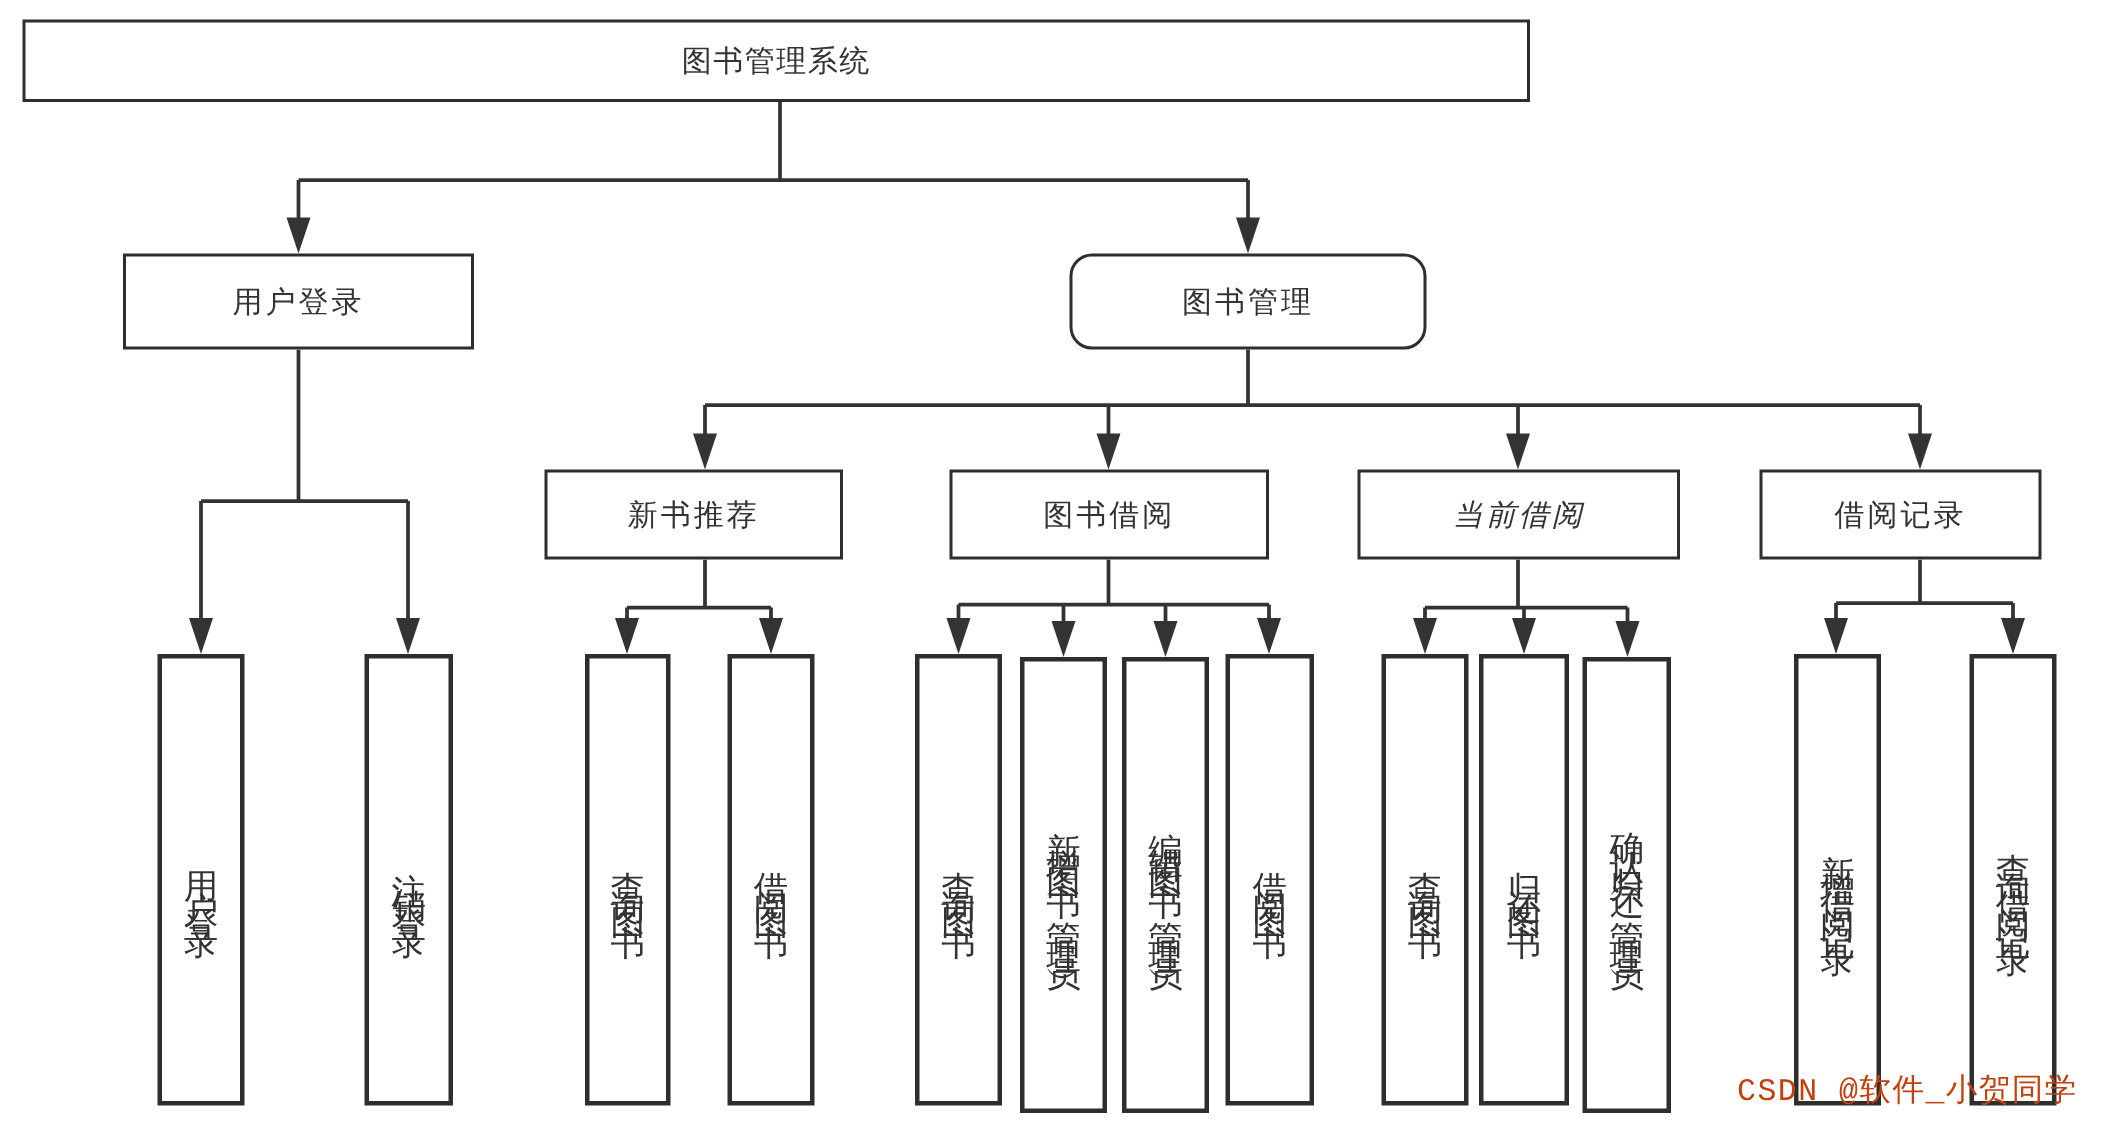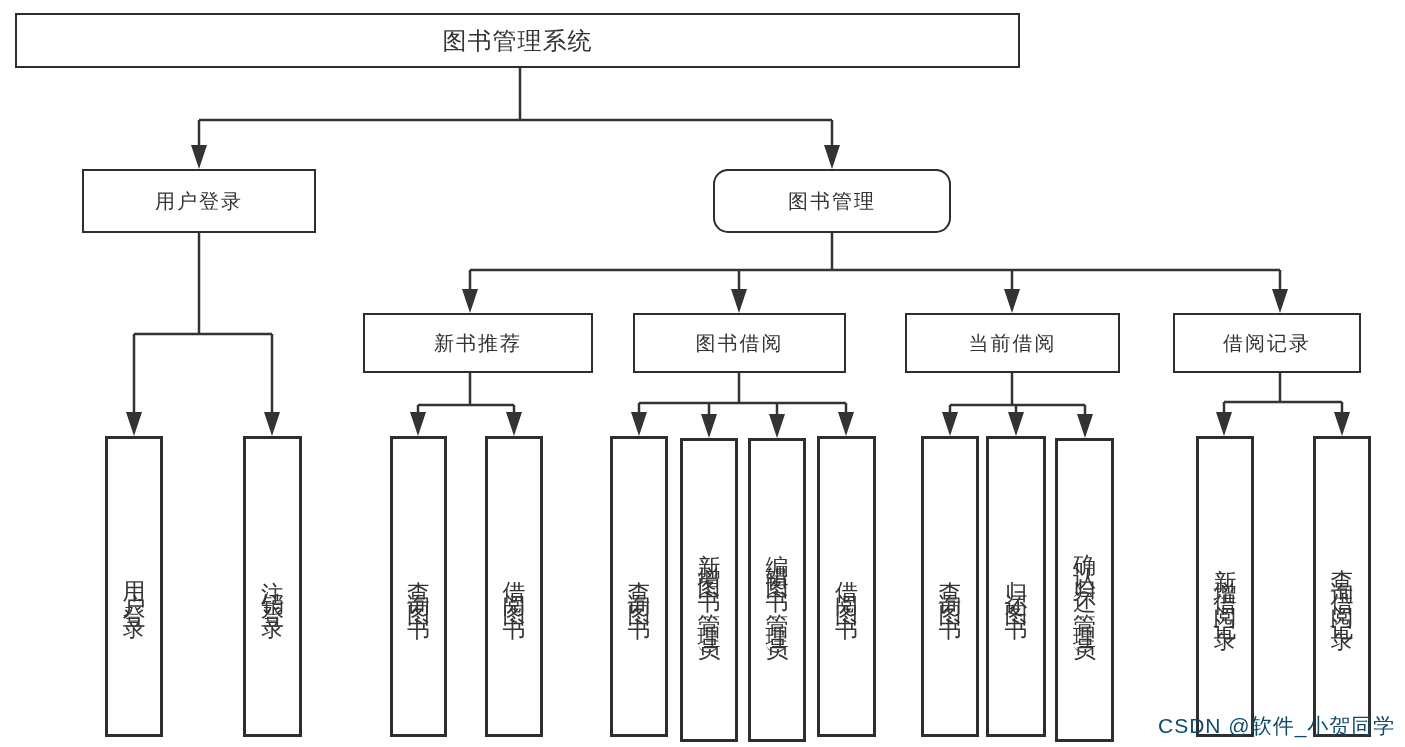--- a/index.html
+++ b/index.html
@@ -26,41 +26,42 @@
     box-sizing: border-box;
     background: #ffffff;
     border: 2px solid #2e2e2e;
     display: flex;
     align-items: center;
     justify-content: center;
     color: #333333;
     z-index: 2;
   }
   .hbox { font-size: 20px; letter-spacing: 2px; }
-  .root-box { font-size: 24px; letter-spacing: 1px; }
+  .root-box { font-size: 20px; letter-spacing: 1px; }
   .leaf {
     border-width: 3px;
   }
   .vlabel {
     writing-mode: vertical-rl;
     text-orientation: mixed;
     font-size: 23px;
     letter-spacing: 12px;
     line-height: 1;
     white-space: nowrap;
   }
   .watermark {
     position: absolute;
     left: 1158px;
     top: 712px;
     font-size: 21px;
     letter-spacing: 1px;
-    color: #0c4a6e;
+    color: #c2410c;
     z-index: 5;
     white-space: nowrap;
+    font-family: Liberation Mono, monospace;
   }
 </style>
 </head>
 <body>
 
 <div class="canvas">
 
   <svg class="connectors" viewBox="0 0 1405 747" xmlns="http://www.w3.org/2000/svg">
     <g stroke="#333333" stroke-width="2.5" fill="#333333">
 
@@ -129,27 +130,27 @@
     <span>图书管理系统</span>
   </div>
 
   <div class="box hbox" style="left:82px; top:169px; width:234px; height:64px;">
     <span>用户登录</span>
   </div>
   <div class="box hbox" style="left:713px; top:169px; width:238px; height:64px;border-radius:15px;">
     <span>图书管理</span>
   </div>
 
-  <div class="box hbox" style="left:363px; top:313px; width:230px; height:60px;">
+  <div class="box hbox" style="left:363px; top:313px; width:199px; height:60px;">
     <span>新书推荐</span>
   </div>
   <div class="box hbox" style="left:633px; top:313px; width:213px; height:60px;">
     <span>图书借阅</span>
   </div>
-  <div class="box hbox" style="left:905px; top:313px; width:215px; height:60px;">
+  <div class="box hbox" style="left:905px; top:313px; width:215px; height:60px;font-style:italic;">
     <span>当前借阅</span>
   </div>
   <div class="box hbox" style="left:1173px; top:313px; width:188px; height:60px;">
     <span>借阅记录</span>
   </div>
 
   <div class="box leaf" style="left:105px; top:436px; width:58px; height:301px;">
     <span class="vlabel">用户登录</span>
   </div>
   <div class="box leaf" style="left:243px; top:436px; width:59px; height:301px;">

